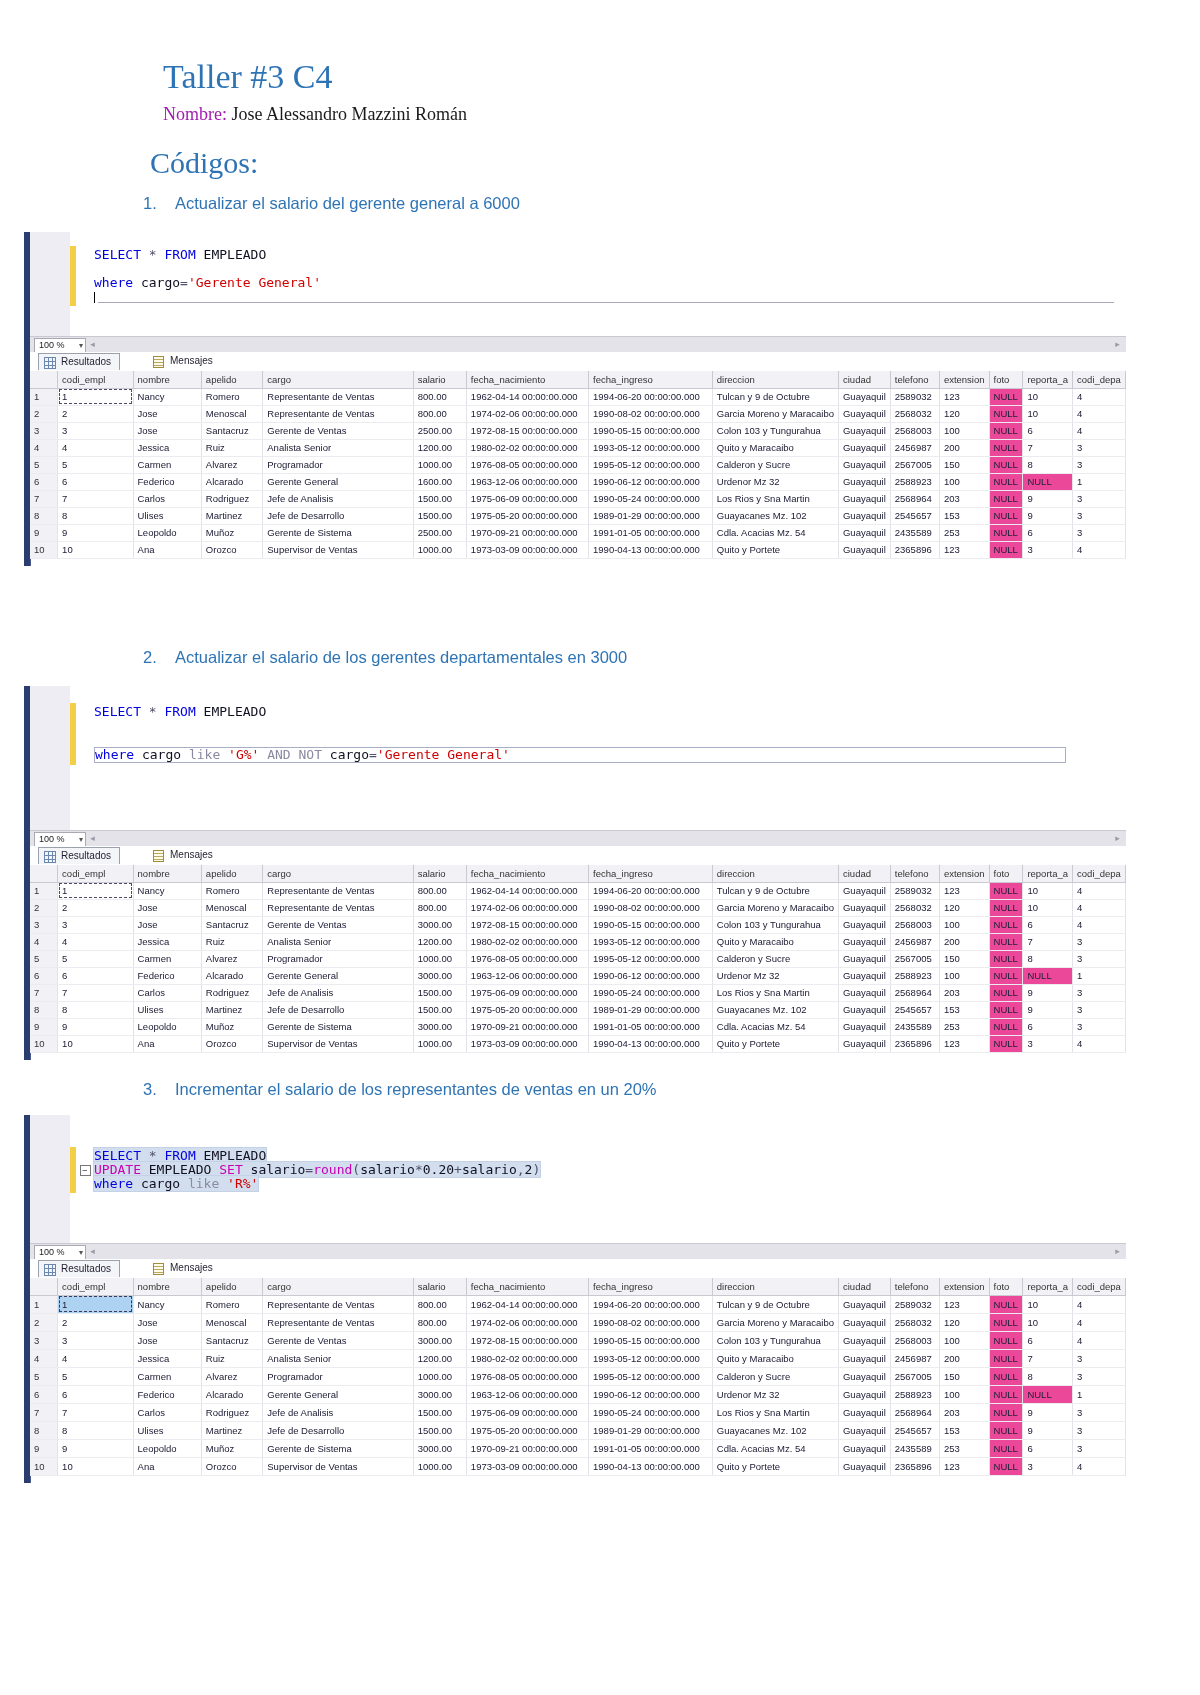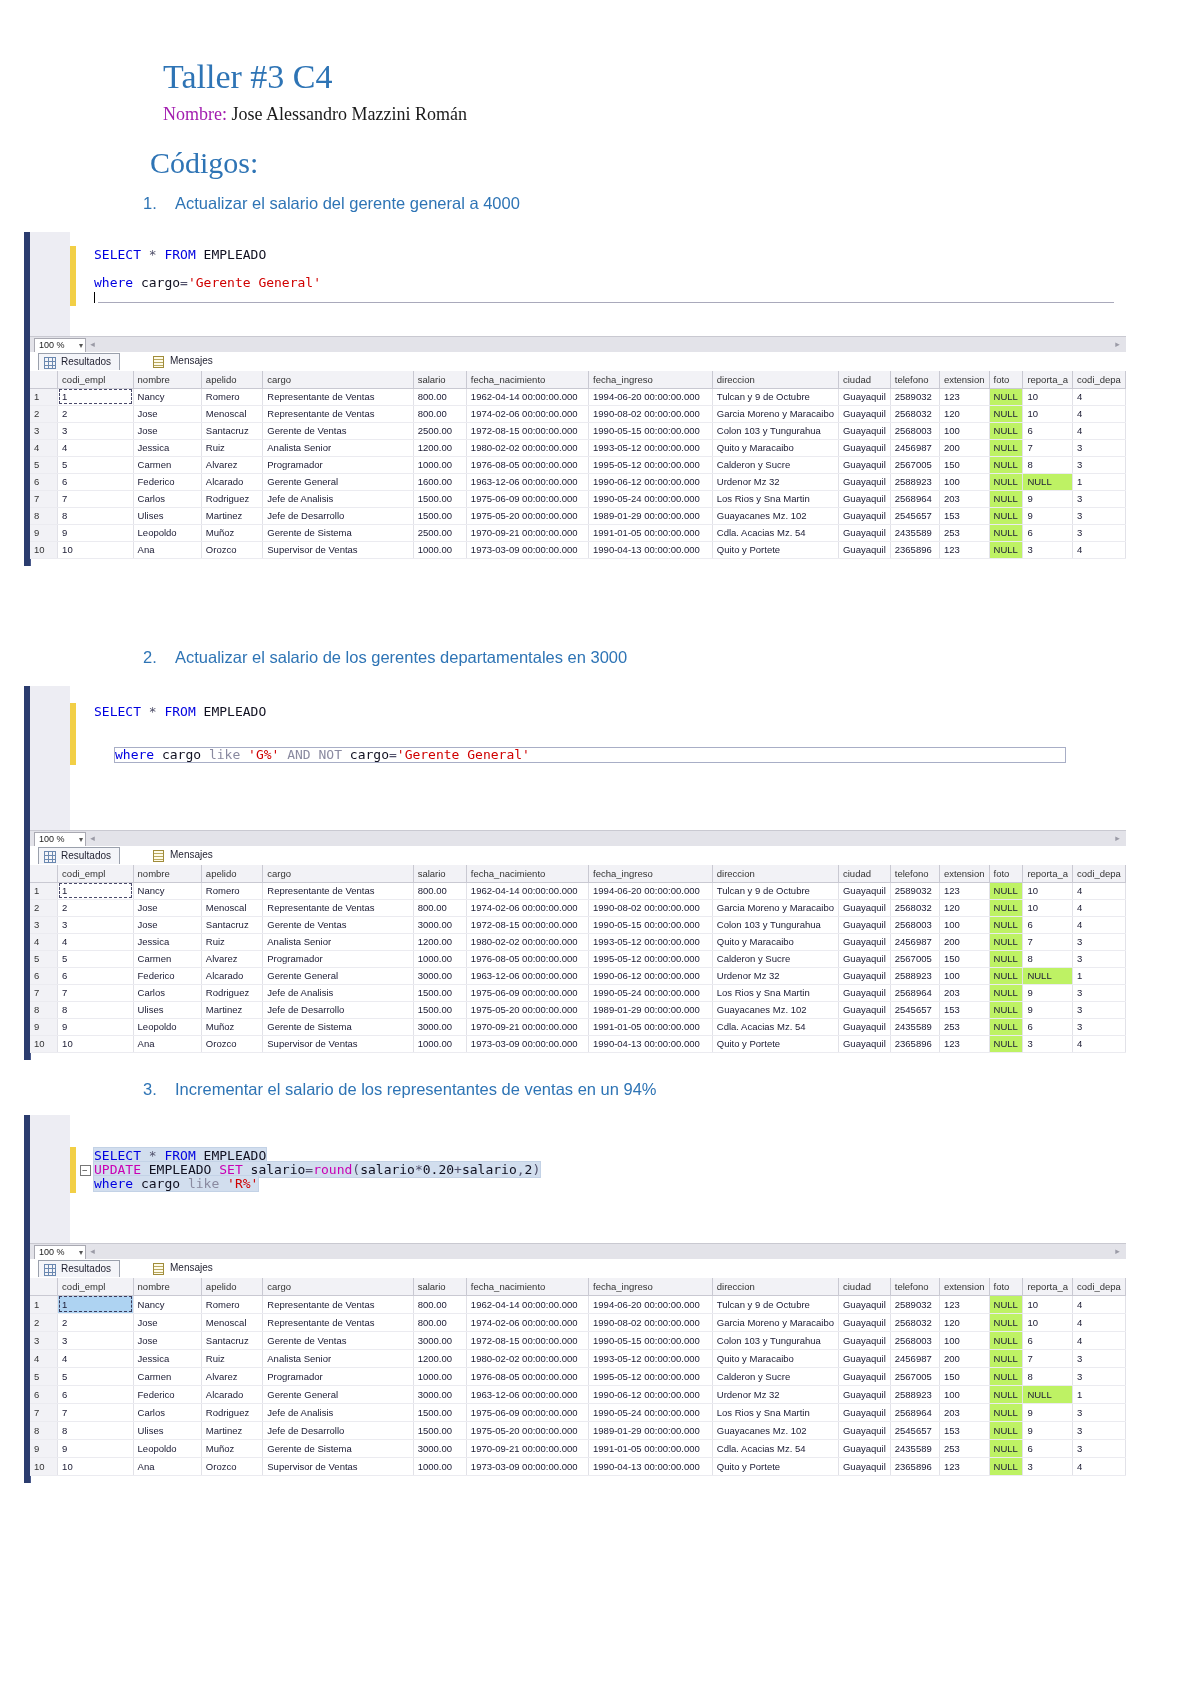--- a/index.html
+++ b/index.html
@@ -22,21 +22,21 @@
   .navy{position:absolute;left:0;top:0;bottom:0;width:6px;background:#2b3c6e;
         border-right:1px solid #4a5a8c;}
 
   .editor{position:absolute;left:6px;right:0;top:0;background:#ffffff;overflow:hidden;}
   .gutter{position:absolute;left:0;top:0;bottom:0;width:40px;background:#ededf3;}
   .ystrip{position:absolute;left:40px;width:6px;background:#f2cf46;}
   .cline{position:absolute;left:64px;right:60px;height:14px;line-height:14px;
          font-family:"DejaVu Sans Mono","Liberation Mono",monospace;font-size:13px;
          white-space:pre;}
   .cline .sel{background:#d2deee;outline:1px solid #c3d2e6;}
-  .cline.boxed{border:1px solid #a8aec6;height:14px;margin-left:20px;}
+  .cline.boxed{border:1px solid #a8aec6;height:14px;}
   .collapse{position:absolute;left:-14px;top:2px;width:9px;height:9px;border:1px solid #777;
             background:#fff;}
   .collapse::before{content:"−";position:absolute;left:1px;top:-3px;font-size:9px;color:#444;}
   .caret{display:inline-block;width:1px;height:11px;background:#000;vertical-align:middle;}
   .cursorline::after{content:"";position:absolute;left:4px;right:-48px;bottom:1px;height:1px;
                      background:#a9a9bb;}
   .tk.kw{color:#0000e0}.tk.mag{color:#c800b4}.tk.str{color:#d00000}
   .tk.op{color:#50506a}.tk.gray{color:#8a8aa0}.tk.id{color:#101020}.tk.fn{color:#c800b4}
 
   
@@ -67,36 +67,36 @@
 
   
   table.grid{position:absolute;left:6px;border-collapse:collapse;table-layout:fixed;
              font-size:9.5px;color:#202038;background:#fff;}
   table.grid th{background:#f2f2f6;font-weight:normal;text-align:left;color:#333;
                 border-right:1px solid #c9c9d2;border-bottom:1px solid #c9c9d2;
                 padding:0 4px;white-space:nowrap;overflow:hidden;}
   table.grid td{border-right:1px solid #e2e2e8;border-bottom:1px solid #ebebf0;
                 padding:0 4px;white-space:nowrap;overflow:hidden;}
   td.rownum{background:#f2f2f6;border-right:1px solid #c9c9d2;color:#333;}
-  td.nullcell{background:#bef264;}
+  td.nullcell{background:#ec4899;}
   td.selcell-outline{outline:1px dashed #4a4a6a;outline-offset:-2px;}
   td.selcell-fill{background:#aed3f2;outline:1px dashed #3a3a5a;outline-offset:-2px;}
 </style>
 </head>
 <body>
 
 <div id="page">
   <div class="doc-title">Taller #3 C4</div>
   <div class="doc-nameline">
     <span class="lbl">Nombre:</span>
     <span class="val">Jose Alessandro Mazzini Román</span>
   </div>
   <div class="doc-codes">Códigos:</div>
   <div id="sections">
-      <div class="sec-head" style="top: 194px;"><span class="sec-num">1.</span><span class="sec-text">Actualizar el salario del gerente general a 4000</span></div>
+      <div class="sec-head" style="top: 194px;"><span class="sec-num">1.</span><span class="sec-text">Actualizar el salario del gerente general a 6000</span></div>
       <div class="shot" style="top: 232px; height: 334px;">
         <div class="navy"></div>
         <div class="editor" style="height: 104px;">
           <div class="gutter"></div>
           <div class="ystrip" style="top: 14px; height: 60px;"></div>
           <div class="cline" style="top: 16px;"><span class="tk kw">SELECT </span><span class="tk op">* </span><span class="tk kw">FROM </span><span class="tk id">EMPLEADO</span></div>
           <div class="cline" style="top: 44px;"><span class="tk kw">where </span><span class="tk id">cargo</span><span class="tk op">=</span><span class="tk str">'Gerente General'</span></div>
           <div class="cline cursorline" style="top: 58px;"><span class="caret"></span></div>
         </div>
         <div class="zbar" style="top: 104px;">
@@ -542,21 +542,21 @@
               <td>Guayaquil</td>
               <td>2365896</td>
               <td>123</td>
               <td class="nullcell">NULL</td>
               <td>3</td>
               <td>4</td>
             </tr>
           </tbody>
         </table>
       </div>
-      <div class="sec-head" style="top: 1080px;"><span class="sec-num">3.</span><span class="sec-text">Incrementar el salario de los representantes de ventas en un 94%</span></div>
+      <div class="sec-head" style="top: 1080px;"><span class="sec-num">3.</span><span class="sec-text">Incrementar el salario de los representantes de ventas en un 20%</span></div>
       <div class="shot" style="top: 1115px; height: 368px;">
         <div class="navy"></div>
         <div class="editor" style="height: 128px;">
           <div class="gutter"></div>
           <div class="ystrip" style="top: 32px; height: 46px;"></div>
           <div class="cline" style="top: 34px;"><span class="sel"><span class="tk kw">SELECT </span><span class="tk op">* </span><span class="tk kw">FROM </span><span class="tk id">EMPLEADO</span></span></div>
           <div class="cline" style="top: 48px;"><span class="collapse"></span><span class="sel"><span class="tk mag">UPDATE </span><span class="tk id">EMPLEADO </span><span class="tk mag">SET </span><span class="tk id">salario</span><span class="tk op">=</span><span class="tk fn">round</span><span class="tk op">(</span><span class="tk id">salario</span><span class="tk op">*</span><span class="tk id">0.20</span><span class="tk op">+</span><span class="tk id">salario</span><span class="tk op">,</span><span class="tk id">2</span><span class="tk op">)</span></span></div>
           <div class="cline" style="top: 62px;"><span class="sel"><span class="tk kw">where </span><span class="tk id">cargo </span><span class="tk gray">like </span><span class="tk str">'R%'</span></span></div>
         </div>
         <div class="zbar" style="top: 128px;">

